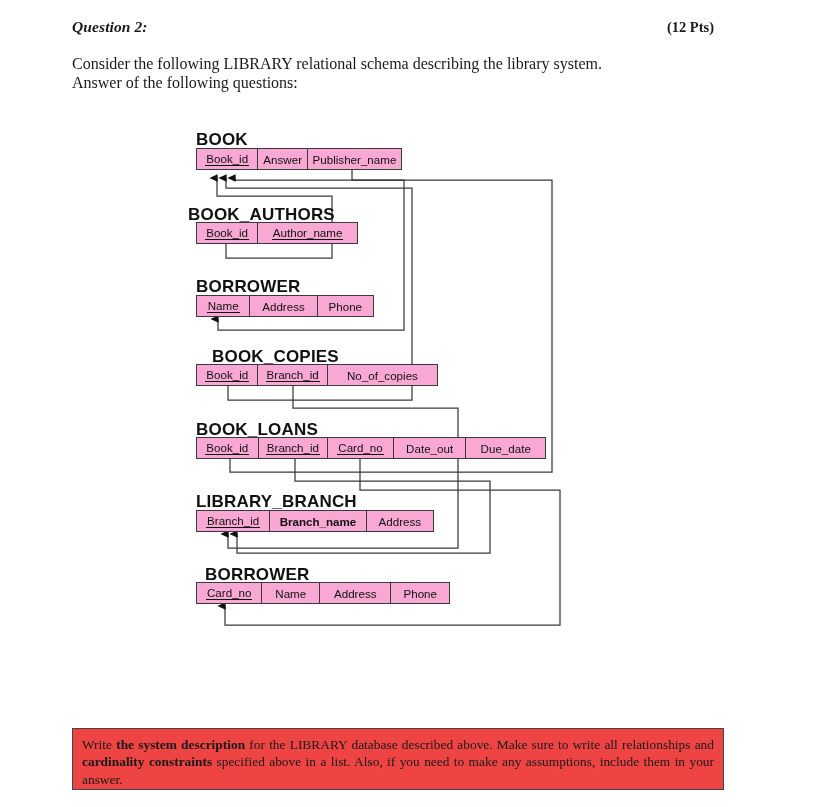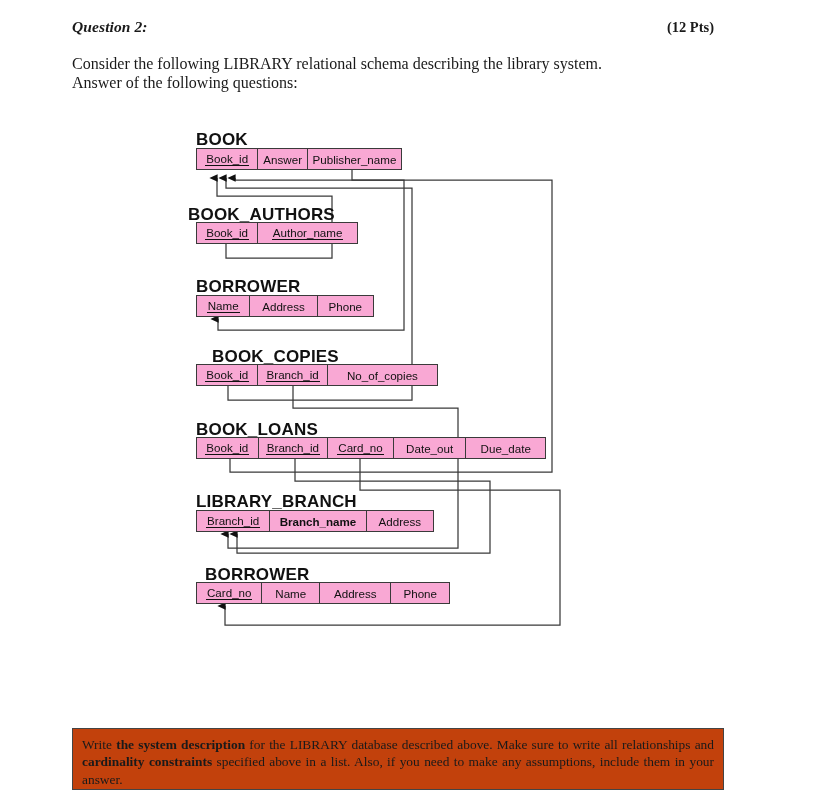--- a/index.html
+++ b/index.html
@@ -32,21 +32,21 @@
         font-family:"Liberation Sans",sans-serif;font-size:11.6px;color:#111;
         display:flex;align-items:center;justify-content:center;
         box-sizing:border-box;height:100%;white-space:nowrap;}
   .cell:last-child{border-right:none;}
   .cell span{display:inline-block;padding:0 1px;}
   .cell.key span{border-bottom:1.3px solid #111;line-height:1.15;}
 
   
   .foot{position:absolute;left:72px;top:728px;width:652px;height:62px;
         border:1.3px solid #444;box-sizing:border-box;
-        padding:7px 9px 0 9px;background:#c2410c;}
+        padding:7px 9px 0 9px;background:#ef4444;}
   .foot p{margin:0;font-size:13.4px;line-height:17.4px;text-align:justify;}
   .foot b{font-weight:bold;}
 </style>
 </head>
 <body>
 
 <div class="page">
 
   <div class="q-head">
     <div class="q-title">Question 2:</div>

